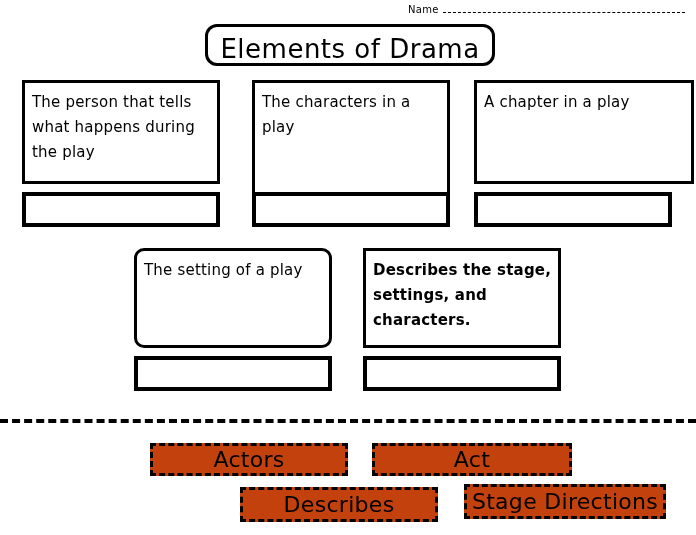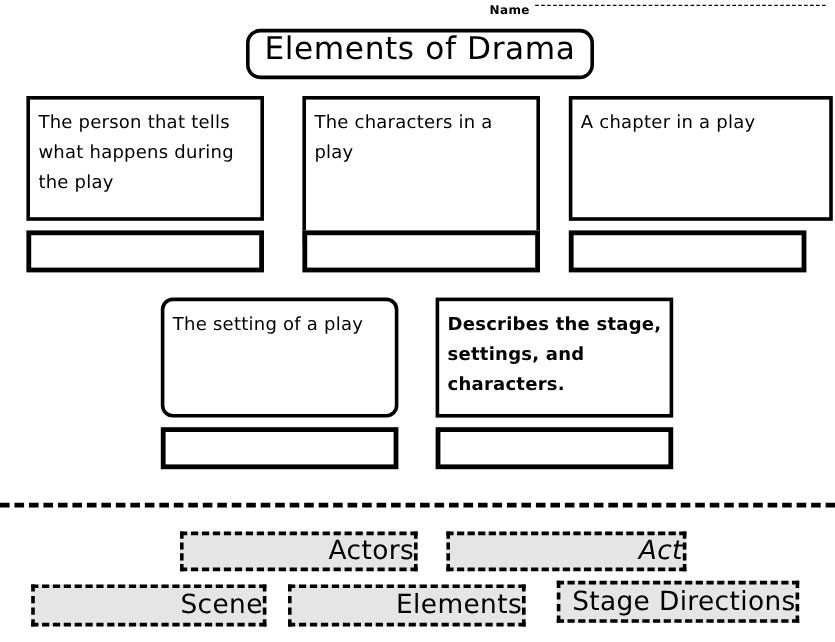--- a/index.html
+++ b/index.html
@@ -18,22 +18,22 @@
     overflow: hidden;
     background: #ffffff;
   }
 
   
   .name-row {
     position: absolute;
     left: 408px;
     top: 4px;
     display: flex;
+    align-items: flex-end;
     gap: 4px;
-    font-weight: bold;
   }
   .name-label {
     font-size: 10px;
     line-height: 11px;
     letter-spacing: 0.3px;
   }
   .name-rule {
     width: 242px;
     height: 0;
     border-bottom: 1.5px dashed #000;
@@ -44,21 +44,21 @@
   .title-banner {
     position: absolute;
     left: 205px;
     top: 24px;
     width: 290px;
     height: 42px;
     border: 3px solid #000;
     border-radius: 12px;
     background: #ffffff;
     display: flex;
-    align-items: flex-start;
+    align-items: flex-end;
     justify-content: center;
     box-sizing: border-box;
   }
   .title-text {
     font-size: 26px;
     line-height: 28px;
     letter-spacing: 0.5px;
     white-space: nowrap;
   }
 
@@ -89,25 +89,25 @@
     top: 419px;
     width: 696px;
     height: 0;
     border-bottom: 4px dashed #000;
   }
 
   
   .word-card {
     position: absolute;
     border: 3px dashed #000;
-    background: #e5e5e5;
+    background: #c2410c;
     box-sizing: border-box;
     display: flex;
     align-items: center;
-    justify-content: flex-end;
+    justify-content: center;
   }
   .word-text {
     font-size: 22px;
     line-height: 24px;
     letter-spacing: 0.3px;
     white-space: nowrap;
   }
 </style>
 </head>
 <body>
@@ -145,26 +145,23 @@
   </div>
 
   <div class="answer-box" style="left:134px; top:356px; width:198px; height:35px;"></div>
   <div class="answer-box" style="left:363px; top:356px; width:198px; height:35px;"></div>
 
   <div class="cut-line"></div>
 
   <div class="word-card" style="left:150px; top:443px; width:198px; height:33px;">
     <span class="word-text">Actors</span>
   </div>
-  <div class="word-card" style="left:372px; top:443px; width:200px; height:33px;font-style:italic;">
+  <div class="word-card" style="left:372px; top:443px; width:200px; height:33px;">
     <span class="word-text">Act</span>
   </div>
-  <div class="word-card" style="left:26px; top:487px; width:196px; height:35px;">
-    <span class="word-text">Scene</span>
-  </div>
   <div class="word-card" style="left:240px; top:487px; width:198px; height:35px;">
-    <span class="word-text">Elements</span>
+    <span class="word-text">Describes</span>
   </div>
   <div class="word-card" style="left:464px; top:484px; width:202px; height:35px;">
     <span class="word-text">Stage Directions</span>
   </div>
 
 </div>
 
 </body></html>

